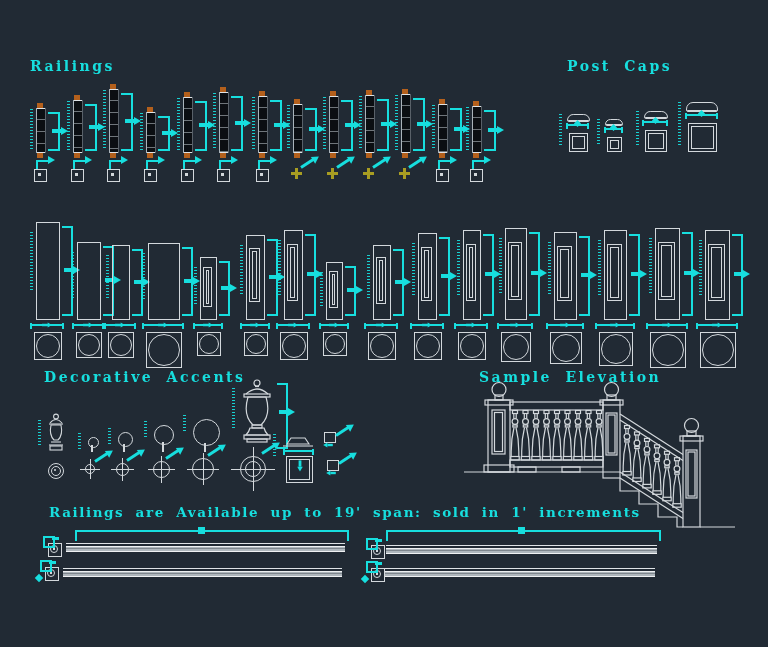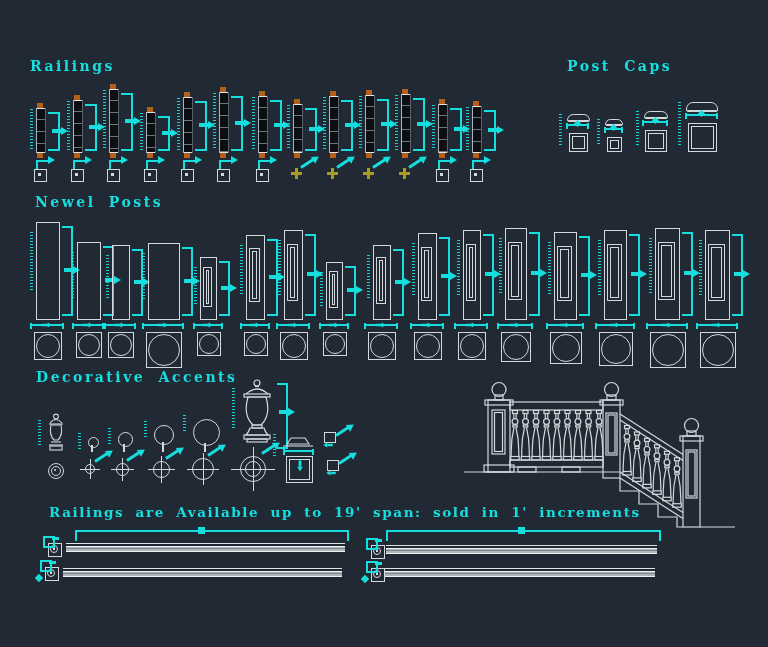--- a/index.html
+++ b/index.html
@@ -80,22 +80,22 @@
   .rprof .ct{position:absolute;left:7px;top:-2px;width:7px;height:3px;background:var(--cyan);}
   .rprof .dia{position:absolute;left:-6px;top:12px;width:6px;height:6px;background:var(--cyan);transform:rotate(45deg);}
   svg{position:absolute;overflow:visible;}
 </style>
 </head>
 <body>
 
 <div id="canvas" style="--cyan: #17DEDE; --line: #D3D8DC; --orange: #B4601C; --yellow: #A89D22; --darkfill: #0B0E12; background: rgb(33, 42, 52);">
   <div class="title" style="left:30px;top:58px;">Railings</div>
   <div class="title" style="left:567px;top:58px;">Post Caps</div>
-  <div class="title" style="left:35px;top:194px;">Newel Posts</div>
-  <div class="title" style="left:36px;top:369px;">Decorative Accents</div>
+  <div class="title" style="left:44px;top:369px;">Decorative Accents</div>
+  <div class="title" style="left:479px;top:369px;">Sample Elevation</div>
   <div class="title small-title" style="left:49px;top:504px;letter-spacing:1.6px;word-spacing:5px;">Railings are Available up to 19' span: sold in 1' increments</div>
   <div id="gfx" class="abs" style="left:0;top:0;width:768px;height:647px;">
       <div class="vstrip" style="position: absolute; left: 30px; top: 109px; height: 41px;"></div>
       <div class="bal-body" style="position: absolute; left: 36px; top: 108px; width: 8px; height: 45px;"></div>
       <div class="bal-cap" style="position: absolute; left: 37px; top: 103px;"></div>
       <div class="bal-cap" style="position: absolute; left: 37px; top: 153px;"></div>
       <div class="bracket" style="position: absolute; left: 48px; top: 112px; width: 10px; height: 35px;"></div>
       <div class="marrow" style="position: absolute; left: 52px; top: 126.5px;">
         <i class="mbar"></i>
         <i class="mhead"></i>

